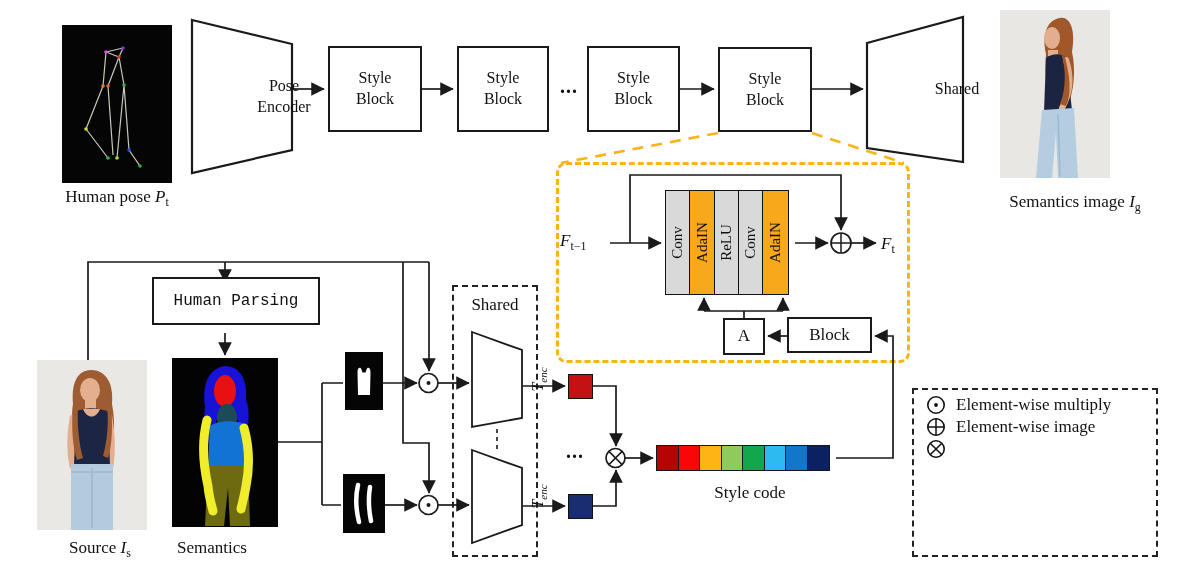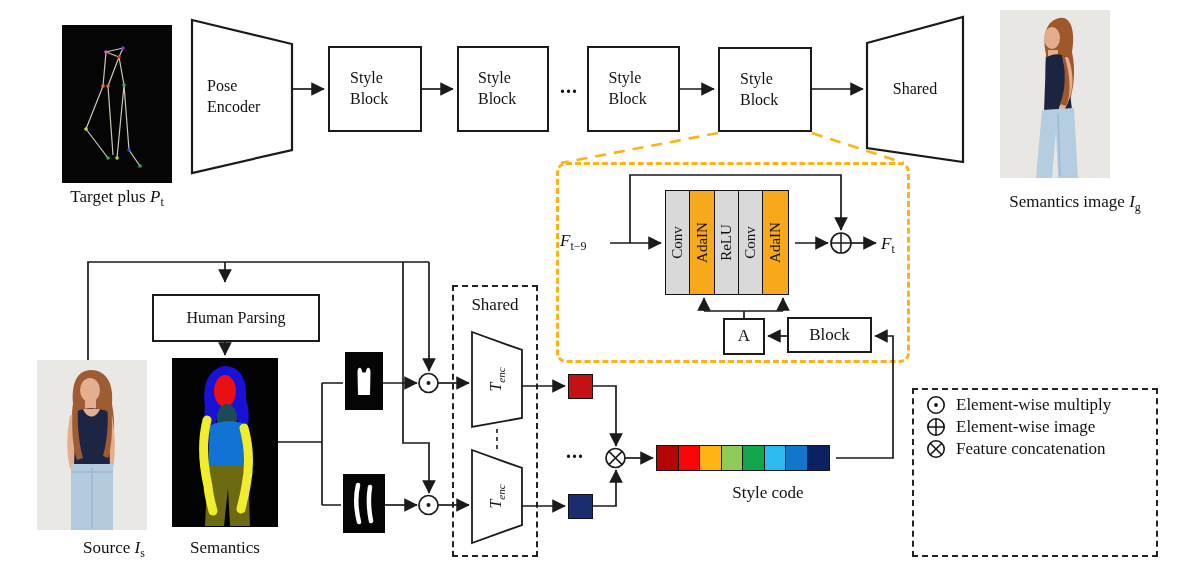--- a/index.html
+++ b/index.html
@@ -2,41 +2,41 @@
 <html><head>
 <meta charset="utf-8">
 <style>
   html,body{margin:0;padding:0;background:#fff;}
   #canvas{
     position:relative;width:1179px;height:570px;background:#ffffff;overflow:hidden;
     font-family:"Liberation Serif","DejaVu Serif",serif;color:#111;
   }
   .box{
     position:absolute;background:#fff;border:2px solid #1a1a1a;
-    display:flex;align-items:center;justify-content:center;text-align:left;
+    display:flex;align-items:center;justify-content:center;text-align:center;
     font-size:16px;line-height:1.3;z-index:3;box-sizing:border-box;
   }
   .dashedbox{position:absolute;box-sizing:border-box;z-index:1;background:#fff;}
   .lbl{position:absolute;font-size:17px;text-align:center;z-index:4;white-space:nowrap;}
   .lbl i{font-style:italic;}
   sub{font-size:0.7em;}
   .img{position:absolute;z-index:3;line-height:0;}
   .dots{position:absolute;z-index:4;font-weight:bold;font-size:20px;letter-spacing:1px;text-align:center;line-height:1;}
   #overlay{position:absolute;left:0;top:0;z-index:2;}
   
   #layer-stack{position:absolute;left:665px;top:190px;height:105px;display:flex;z-index:3;}
   .layer-bar{
     box-sizing:border-box;border:1.5px solid #111;height:105px;
     display:flex;align-items:center;justify-content:center;
   }
   .layer-bar + .layer-bar{margin-left:-1.5px;}
   .layer-bar span{transform:rotate(-90deg);white-space:nowrap;font-size:15px;}
   
   .trap-lbl{position:absolute;display:flex;align-items:center;justify-content:center;
-    z-index:4;font-size:16px;line-height:1.3;}
+    text-align:center;z-index:4;font-size:16px;line-height:1.3;padding-left:42px;}
   .trap-lbl .rot{transform:rotate(-90deg);white-space:nowrap;font-style:italic;font-size:16px;}
   
   .feat-sq{position:absolute;width:25px;height:25px;box-sizing:border-box;border:1.5px solid #111;z-index:3;}
   
   #style-code-row{position:absolute;left:656px;top:445px;display:flex;z-index:3;}
   .code-sq{width:23px;height:26px;box-sizing:border-box;border:1.5px solid #15151f;}
   .code-sq + .code-sq{margin-left:-1.5px;}
   
   #legend{position:absolute;left:912px;top:388px;width:246px;height:169px;border:2px dashed #222;
     box-sizing:border-box;z-index:3;display:flex;flex-direction:column;justify-content:flex-start;padding:4px 0;}
@@ -140,21 +140,21 @@
           <circle cx="62" cy="60" r="1.8" fill="#3fae4a"></circle>
         <circle cx="24" cy="104" r="1.8" fill="#d8d832"></circle>
           <circle cx="46" cy="133" r="1.8" fill="#2fae52"></circle>
         <circle cx="55" cy="133" r="1.8" fill="#a8e03a"></circle>
           <circle cx="67" cy="125" r="1.8" fill="#2753d8"></circle>
         <circle cx="78" cy="141" r="1.8" fill="#2fae52"></circle>
       </g>
     </svg>
   </div>
   <div class="lbl" style="left:27px;top:187px;width:180px;">
-    <span>Target plus </span><i>P</i><sub>t</sub>
+    <span>Human pose </span><i>P</i><sub>t</sub>
   </div>
 
   <div class="trap-lbl" style="left:192px;top:20px;width:100px;height:153px;">
     <span style="width:70px;">Pose Encoder</span>
   </div>
 
   <div class="box" style="left:328px;top:46px;width:94px;height:86px;">
     <span style="width:50px;">Style Block</span>
   </div>
   <div class="box" style="left:457px;top:46px;width:92px;height:86px;">
@@ -183,21 +183,21 @@
       <path d="M64,44 C70,64 72,84 66,96 L60,94 C66,80 66,60 62,46 Z" fill="#a0582b"></path>
       <path d="M42,100 L74,98 L78,168 L58,168 L56,122 L52,168 L36,168 Z" fill="#b5cde0"></path>
       <path d="M58,104 L60,166" stroke="#9db9cf" stroke-width="1.5" fill="none"></path>
     </svg>
   </div>
   <div class="lbl" style="left:965px;top:192px;width:220px;">
     <span>Semantics image </span><i>I</i><sub>g</sub>
   </div>
 
   <div class="lbl" style="left:560px;top:231px;">
-    <i>F</i><sub>t−9</sub>
+    <i>F</i><sub>t−1</sub>
   </div>
   <div id="layer-stack">
     <div class="layer-bar" style="width: 25px; background: rgb(217, 217, 217);">
         <span>Conv</span>
       </div>
     <div class="layer-bar" style="width: 27px; background: rgb(248, 168, 27);">
         <span>AdaIN</span>
       </div>
     <div class="layer-bar" style="width: 25px; background: rgb(217, 217, 217);">
         <span>ReLU</span>
@@ -212,57 +212,57 @@
   <div class="lbl" style="left:881px;top:234px;">
     <i>F</i><sub>t</sub>
   </div>
   <div class="box" style="left:723px;top:318px;width:42px;height:37px;font-size:17px;">
     <span>A</span>
   </div>
   <div class="box" style="left:787px;top:317px;width:85px;height:36px;font-size:17px;">
     <span>Block</span>
   </div>
 
-  <div class="box" style="left:152px;top:294px;width:168px;height:48px;">
+  <div class="box" style="left:152px;top:277px;width:168px;height:48px;font-family:Liberation Mono, monospace;">
     <span>Human Parsing</span>
   </div>
 
   <div class="img" style="left:37px;top:360px;">
     <svg width="110" height="170" viewBox="0 0 110 170">
       <rect width="110" height="170" fill="#eae8e5"></rect>
       <path d="M54,10 C40,10 34,24 36,44 C33,70 36,92 41,104 L52,100 L72,102 C77,88 79,64 75,44 C77,22 68,10 54,10 Z" fill="#9e5c33"></path>
       <ellipse cx="53" cy="30" rx="10" ry="12" fill="#e3af8e"></ellipse>
       <rect x="48" y="38" width="11" height="11" fill="#e3af8e"></rect>
       <path d="M36,58 C33,76 33,92 36,106" stroke="#e3af8e" stroke-width="7" fill="none" stroke-linecap="round"></path>
       <path d="M72,58 C75,76 75,92 73,106" stroke="#e3af8e" stroke-width="7" fill="none" stroke-linecap="round"></path>
       <path d="M39,52 C46,47 62,47 71,52 L73,106 L37,106 Z" fill="#1c2543"></path>
       <path d="M46,49 C50,59 59,59 63,49 Z" fill="#e3af8e"></path>
       <rect x="34" y="104" width="42" height="66" fill="#b3cbdd"></rect>
       <path d="M55,108 L55,168 M34,112 L76,112" stroke="#9db9cf" stroke-width="1.5" fill="none"></path>
       <path d="M36,44 C34,70 36,88 40,100 L46,98 C42,84 40,64 41,48 Z" fill="#9e5c33"></path>
       <path d="M74,44 C76,66 75,86 71,98 L66,96 C70,82 72,62 70,46 Z" fill="#9e5c33"></path>
     </svg>
   </div>
-  <div class="lbl" style="left:24px;top:538px;width:180px;">
+  <div class="lbl" style="left:10px;top:538px;width:180px;">
     <span>Source </span><i>I</i><sub>s</sub>
   </div>
 
   <div class="img" style="left:172px;top:358px;">
     <svg width="106" height="169" viewBox="0 0 106 169">
       <rect width="106" height="169" fill="#030303"></rect>
       <path d="M53,8 C36,10 30,28 33,48 C31,66 33,78 38,88 L44,80 L44,62 L66,62 L68,86 L74,80 C78,62 77,48 74,42 C76,22 68,8 53,8 Z" fill="#1712d6"></path>
       <ellipse cx="53" cy="33" rx="11" ry="16" fill="#e81010"></ellipse>
       <ellipse cx="55" cy="60" rx="10" ry="14" fill="#1c4a57"></ellipse>
       <path d="M38,68 C46,62 64,62 72,66 L74,110 L36,110 Z" fill="#1373d4"></path>
       <path d="M36,108 L76,108 L78,168 L58,168 L56,130 L52,168 L33,168 Z" fill="#6e6a12"></path>
       <path d="M35,62 C30,82 31,106 36,128 C37,140 40,148 41,153" stroke="#f0ee2c" stroke-width="9" fill="none" stroke-linecap="round"></path>
       <path d="M72,70 C77,88 78,108 74,128 C72,140 70,146 69,151" stroke="#f0ee2c" stroke-width="9" fill="none" stroke-linecap="round"></path>
     </svg>
   </div>
-  <div class="lbl" style="left:135px;top:538px;width:180px;">Semantics</div>
+  <div class="lbl" style="left:122px;top:538px;width:180px;">Semantics</div>
 
   <div class="img" style="left:345px;top:352px;">
     <svg width="38" height="58" viewBox="0 0 38 58">
       <rect width="38" height="58" fill="#050505"></rect>
       <path d="M12.5,20 C12.5,15.5 15.5,14.5 16.5,17.5 L17.5,20.5 L20.5,20.5 L21.5,17.5 C22.5,14.5 25.5,15.5 25.5,20 L25,43 L13,43 Z" fill="#fff"></path>
     </svg>
   </div>
   <div class="img" style="left:343px;top:474px;">
     <svg width="42" height="59" viewBox="0 0 42 59">
       <rect width="42" height="59" fill="#050505"></rect>
@@ -286,21 +286,21 @@
   <div id="style-code-row">
     <div class="code-sq" style="background: rgb(181, 5, 0);"></div>
     <div class="code-sq" style="background: rgb(249, 6, 6);"></div>
     <div class="code-sq" style="background: rgb(252, 181, 21);"></div>
     <div class="code-sq" style="background: rgb(142, 203, 91);"></div>
     <div class="code-sq" style="background: rgb(18, 167, 76);"></div>
     <div class="code-sq" style="background: rgb(44, 186, 240);"></div>
     <div class="code-sq" style="background: rgb(18, 119, 203);"></div>
     <div class="code-sq" style="background: rgb(11, 33, 98);"></div>
   </div>
-  <div class="lbl" style="left:688px;top:483px;width:160px;">Style code</div>
+  <div class="lbl" style="left:670px;top:483px;width:160px;">Style code</div>
 
   <div id="legend">
     <div class="legend-row">
       <svg width="22" height="22" viewBox="0 0 22 22">
         <circle cx="11" cy="11" r="8.2" fill="none" stroke="#111" stroke-width="1.6"></circle>
         <circle cx="11" cy="11" r="1.9" fill="#111"></circle>
       </svg>
       <span>Element-wise multiply</span>
     </div>
     <div class="legend-row">
@@ -308,17 +308,16 @@
         <circle cx="11" cy="11" r="8.2" fill="none" stroke="#111" stroke-width="1.6"></circle>
         <path d="M11,2.8 V19.2 M2.8,11 H19.2" stroke="#111" stroke-width="1.5"></path>
       </svg>
       <span>Element-wise image</span>
     </div>
     <div class="legend-row">
       <svg width="22" height="22" viewBox="0 0 22 22">
         <circle cx="11" cy="11" r="8.2" fill="none" stroke="#111" stroke-width="1.6"></circle>
         <path d="M5.2,5.2 L16.8,16.8 M16.8,5.2 L5.2,16.8" stroke="#111" stroke-width="1.5"></path>
       </svg>
-      <span>Feature concatenation</span>
     </div>
   </div>
 
 </div>
 
 </body></html>

